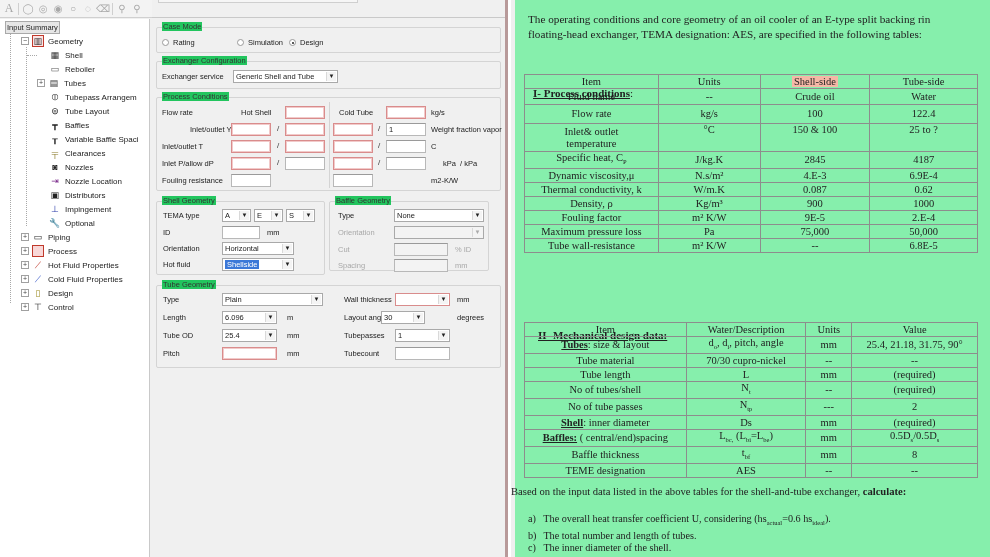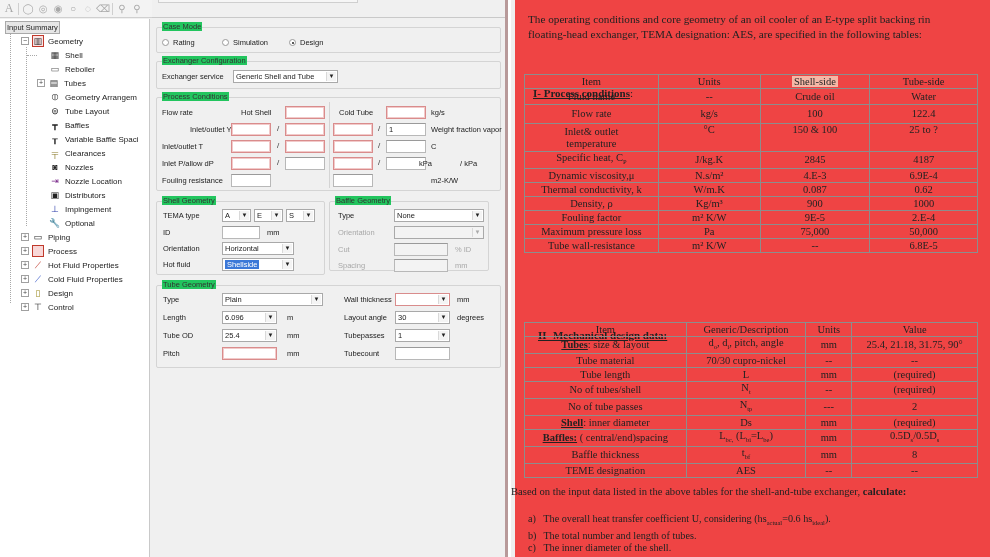--- a/index.html
+++ b/index.html
@@ -37,21 +37,21 @@
   .sel.dis { background: #f3f3f3; }
   .sel.dis .arr { color: #aaa; }
   .sel.req { border: 1px solid #d98c8c; }
   .sel .hl { background: #3b78d8; color: #fff; padding: 0 2px; display: inline-block; line-height: 9px; }
   .radio { position: absolute; display: flex; align-items: center; font-size: 7.5px; color: #222; justify-content: flex-end; }
   .radio .dot { width: 7px; height: 7px; border: 1px solid #9a9a9a; border-radius: 50%; margin-right: 4px; background: #fff; position: relative; }
   .radio .dot.on::after { content: ""; position: absolute; left: 1.5px; top: 1.5px; width: 2px; height: 2px; border-radius: 50%; background: #222; }
   .slash { position: absolute; font-size: 8px; color: #333; }
 
   
-  #doc { position: absolute; left: 511px; top: 0; width: 479px; height: 557px; background: #ef4444; font-family: "Liberation Serif", serif; color: #222; }
+  #doc { position: absolute; left: 511px; top: 0; width: 479px; height: 557px; background: #86efac; font-family: "Liberation Serif", serif; color: #222; }
   #doc p.intro { position: absolute; left: 17px; top: 12px; width: 470px; font-size: 11.2px; line-height: 15px; white-space: nowrap; }
   #doc .h { position: absolute; left: 22px; font-size: 11px; font-weight: bold; text-decoration: underline; margin-top: 32px; }
   table.t { position: absolute; border-collapse: collapse; font-size: 10.5px; }
   table.t td { border: 1px solid #8d8d8d; text-align: center; padding: 0 2px; line-height: 12px; height: 14px; white-space: nowrap; }
   table.t td.hilite span { background: #f6b7a6; padding: 0 2px; }
   #doc .para { position: absolute; left: 0; top: 486px; font-size: 10.6px; white-space: nowrap; }
   #doc .para b { font-weight: bold; }
   #doc ol { position: absolute; left: 17px; top: 513px; list-style: none; font-size: 10.2px; line-height: 12.5px; }
   #doc ol li span.k { display: inline-block; width: 13px; }
   sub, sup { font-size: 6.5px; }
@@ -102,21 +102,21 @@
       <span class="ico" style="color:#555;">▭</span>
       <span class="lbl">Reboiler</span>
     </div>
     <div class="node" style="left:37px;top:57px;">
       <span class="exp">+</span>
       <span class="ico" style="color:#333;">▤</span>
       <span class="lbl">Tubes</span>
     </div>
     <div class="node" style="left:49px;top:71px;">
       <span class="ico">⦶</span>
-      <span class="lbl">Geometry Arrangem</span>
+      <span class="lbl">Tubepass Arrangem</span>
     </div>
     <div class="node" style="left:49px;top:85px;">
       <span class="ico">⊜</span>
       <span class="lbl">Tube Layout</span>
     </div>
     <div class="node" style="left:49px;top:99px;">
       <span class="ico">┳</span>
       <span class="lbl">Baffles</span>
     </div>
     <div class="node" style="left:49px;top:113px;">
@@ -181,21 +181,21 @@
   </div>
 
   <div id="form">
 
     <div class="group" style="left:4px;top:8px;width:345px;height:26px;">
       <span class="gtitle">Case Mode</span>
       <label class="radio" style="left:5px;top:10px;">
           <span class="dot"></span>
           <span>Rating</span>
         </label>
-      <label class="radio" style="left:65px;top:10px;">
+      <label class="radio" style="left:80px;top:10px;">
           <span class="dot"></span>
           <span>Simulation</span>
         </label>
       <label class="radio" style="left:132px;top:10px;">
           <span class="dot on"></span>
           <span>Design</span>
         </label>
     </div>
 
     <div class="group" style="left:4px;top:42px;width:345px;height:28px;">
@@ -236,21 +236,21 @@
       <span class="slash" style="left:221px;top:43px;">/</span>
       <div class="inp" style="left:229px;top:42px;width:40px;"></div>
       <div class="inp req" style="left:176px;top:59px;width:40px;"></div>
       <span class="slash" style="left:221px;top:60px;">/</span>
       <div class="inp" style="left:229px;top:59px;width:40px;"></div>
       <div class="inp" style="left:176px;top:76px;width:40px;"></div>
 
       <span class="lab" style="left:274px;top:10px;">kg/s</span>
       <span class="lab" style="left:274px;top:27px;">Weight fraction vapor</span>
       <span class="lab" style="left:274px;top:44px;">C</span>
-      <span class="lab" style="left:262px;top:61px;">kPa</span>
+      <span class="lab" style="left:286px;top:61px;">kPa</span>
       <span class="lab" style="left:303px;top:61px;">/ kPa</span>
       <span class="lab" style="left:274px;top:78px;">m2-K/W</span>
     </div>
 
     <div class="group" style="left:4px;top:182px;width:169px;height:74px;">
       <span class="gtitle">Shell Geometry</span>
       <span class="lab" style="left:6px;top:9px;">TEMA type</span>
       <div class="sel" style="left:65px;top:7px;width:29px;"><span>A</span><span class="arr">▼</span></div>
       <div class="sel" style="left:97px;top:7px;width:29px;"><span>E</span><span class="arr">▼</span></div>
       <div class="sel" style="left:129px;top:7px;width:29px;"><span>S</span><span class="arr">▼</span></div>
@@ -292,21 +292,21 @@
       <span class="lab" style="left:6px;top:63px;">Pitch</span>
       <div class="inp req" style="left:65px;top:61px;width:55px;"></div>
       <span class="lab" style="left:130px;top:63px;">mm</span>
 
       <span class="lab" style="left:187px;top:9px;">Wall thickness</span>
       <div class="sel req" style="left:238px;top:7px;width:55px;">
           <span class="arr">▼</span>
         </div>
       <span class="lab" style="left:300px;top:9px;">mm</span>
       <span class="lab" style="left:187px;top:27px;">Layout angle</span>
-      <div class="sel" style="left:238px;top:25px;width:55px;"><span>30</span><span class="arr">▼</span></div>
+      <div class="sel" style="left:224px;top:25px;width:44px;"><span>30</span><span class="arr">▼</span></div>
       <span class="lab" style="left:300px;top:27px;">degrees</span>
       <span class="lab" style="left:187px;top:45px;">Tubepasses</span>
       <div class="sel" style="left:238px;top:43px;width:55px;"><span>1</span><span class="arr">▼</span></div>
       <span class="lab" style="left:187px;top:63px;">Tubecount</span>
       <div class="inp" style="left:238px;top:61px;width:55px;"></div>
     </div>
   </div>
 </div>
 
 <div id="doc">
@@ -399,21 +399,21 @@
   <table class="t" id="mtable" style="left:13px;top:322px;width:454px;">
     <colgroup>
         <col style="width:162px">
         <col style="width:120px">
         <col style="width:46px">
         <col style="width:126px">
       </colgroup>
     <tbody>
         <tr>
       <td>Item</td>
-      <td>Generic/Description</td>
+      <td>Water/Description</td>
       <td>Units</td>
       <td>Value</td>
     </tr>
     <tr>
           <td><b><u>Tubes</u></b>: size &amp; layout</td>
           <td>d<sub>o</sub>, d<sub>i</sub>, pitch, angle</td>
           <td>mm</td>
           <td>25.4, 21.18, 31.75, 90°</td>
         </tr>
     <tr>

